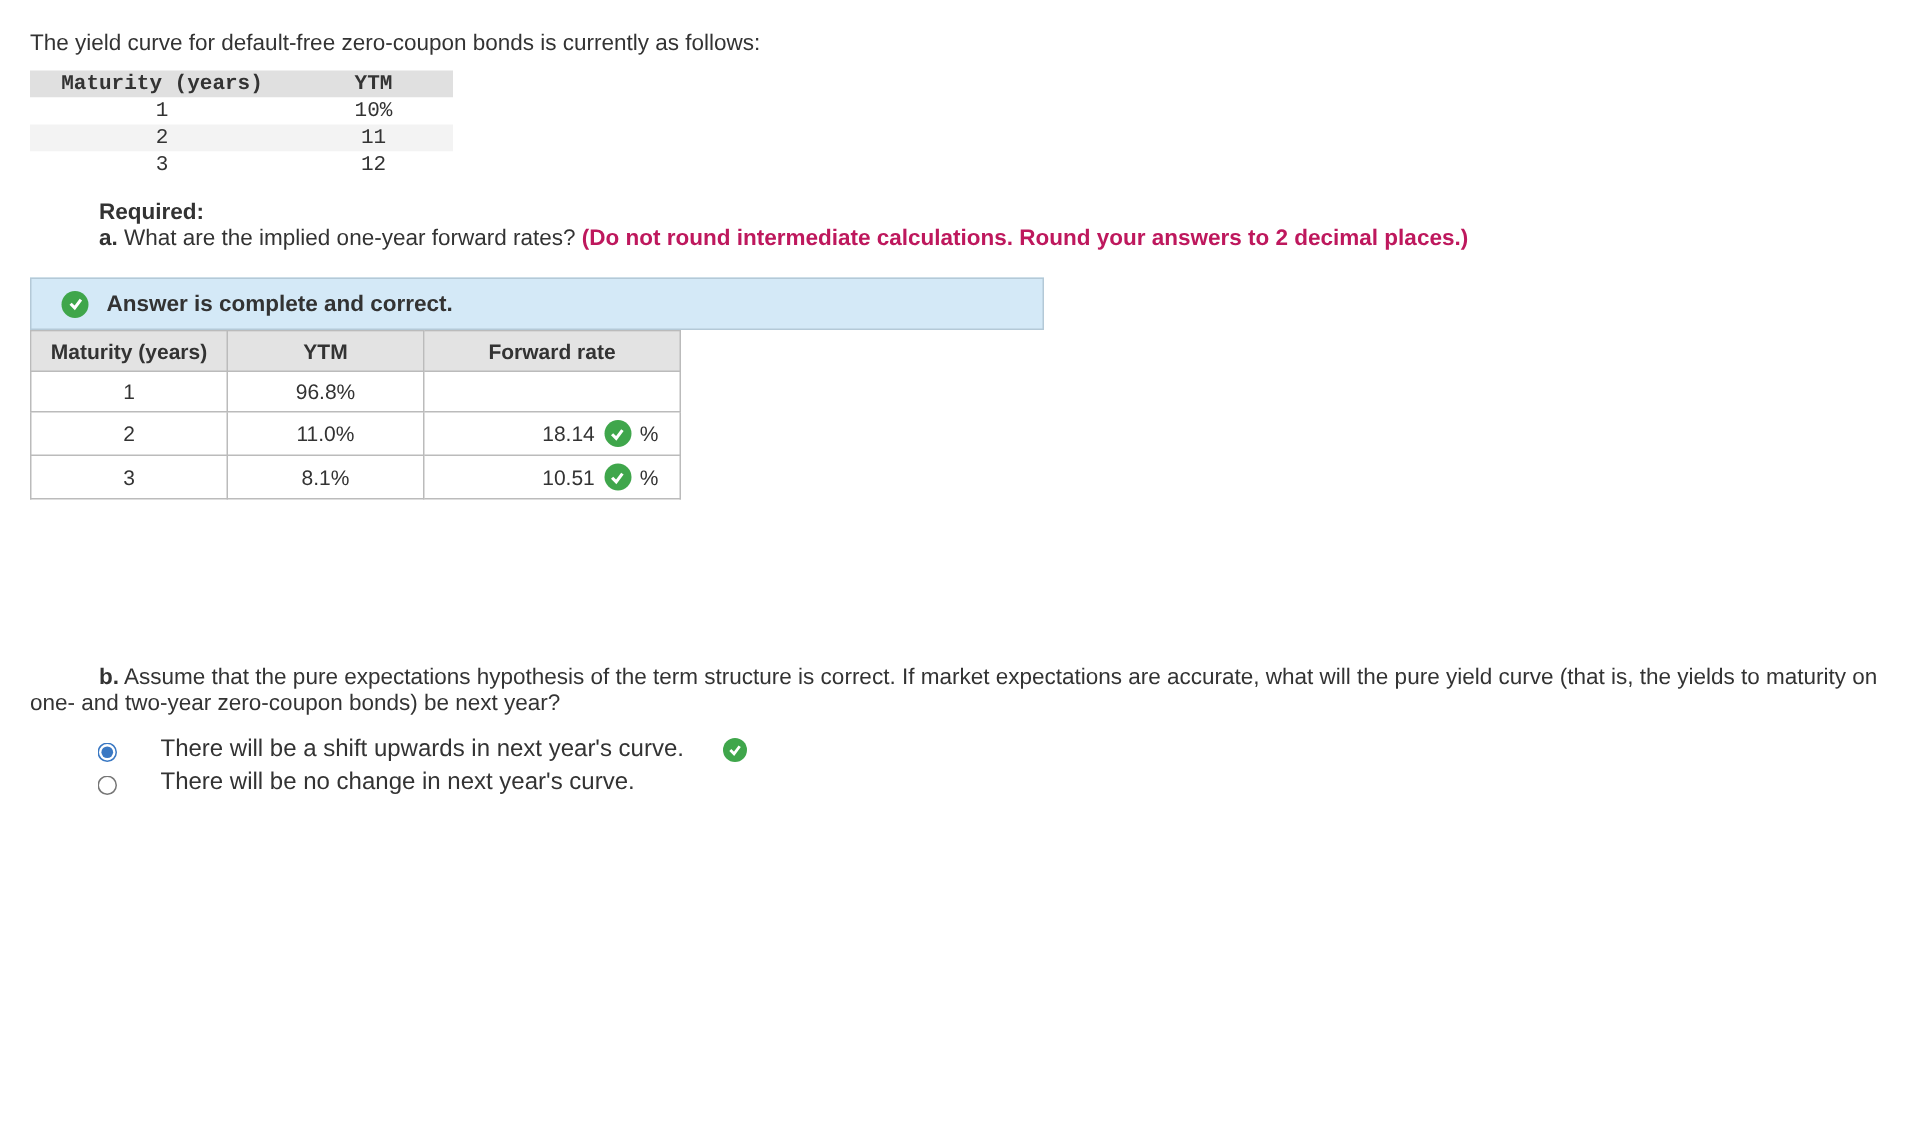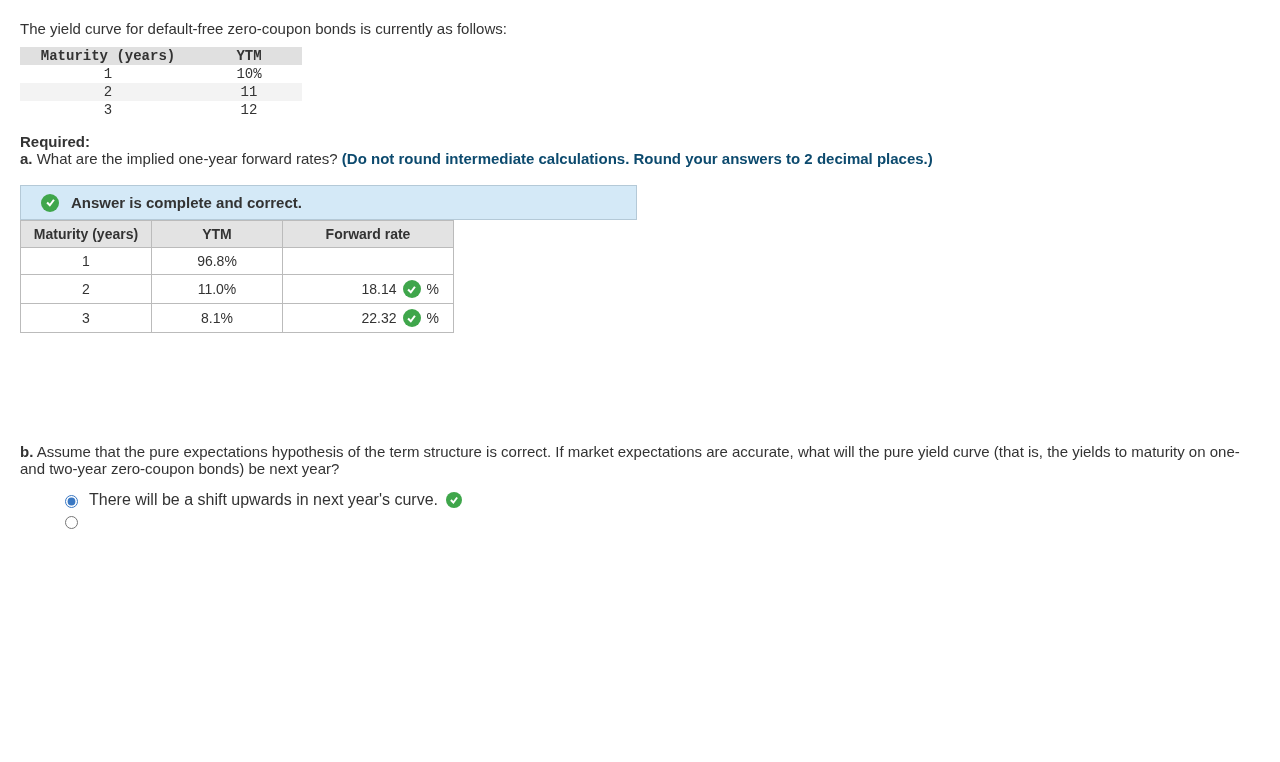--- a/index.html
+++ b/index.html
@@ -19,22 +19,22 @@
     margin: 8px 0 14px 0;
   }
   table.mono td, table.mono th {
     padding: 1px 8px;
     text-align: center;
   }
   table.mono tr.hdr td { background: #e0e0e0; font-weight: bold; }
   table.mono tr.odd td { background: #f3f3f3; }
   table.mono tr.even td { background: #fff; }
 
-  .req-label   { font-weight: bold; }
-  .red-text    { color: #0c4a6e; font-weight: bold; }
+  .req-label   { font-weight: bold; margin-left: 46px; }
+  .red-text    { color: #be185d; font-weight: bold; }
 
   .answer-banner {
     display: inline-flex;
     align-items: center;
     background: #d4e9f7;
     border: 1px solid #b4c9d7;
     padding: 8px 32px 8px 50px;
     font-weight: bold;
     margin: 18px 0 0 0;
     position: relative;
@@ -80,21 +80,21 @@
   .fwd-cell {
     display:flex; align-items:center; justify-content:flex-end; gap:6px;
     padding-right:4px;
   }
   .fwd-val { min-width:44px; text-align:right; }
 
   .section-b { margin-top: 110px; }
 
   .options  { margin: 14px 0 0 40px; }
   .opt-row  {
-    display:flex; align-items:center; gap:8px;
+    display:flex; align-items:center; gap:26px;
     font-size:16px; margin: 4px 0;
   }
   .opt-row input[type=radio] { accent-color:#3a78c3; }
   .inline-check {
     width:16px;height:16px;border-radius:50%;background:#3fa64b;
     display:inline-flex;align-items:center;justify-content:center;
   }
   .inline-check svg{width:10px;height:10px;stroke:#fff;stroke-width:3;fill:none;}
 </style>
 </head>
@@ -127,21 +127,21 @@
 </tbody>
   </table>
 
 
 <div class="req-label">Required:</div>
 <div>
   <span class="req-label">a.</span><span> What are the implied one-year forward rates? </span><span class="red-text">(Do not round intermediate calculations. Round your answers to 2 decimal places.)</span>
 </div>
 
 
-<div class="answer-banner" style="width:617px;box-sizing:border-box;">
+<div class="answer-banner" style="width:676px;box-sizing:border-box;">
   <span class="check-circle">
       <svg viewBox="0 0 16 16">
         <polyline points="3,8 7,12 13,4"></polyline>
       </svg>
     </span>
   <span>Answer is complete and correct.</span>
 </div>
 
 
 <table class="ans">
@@ -169,21 +169,21 @@
             </span>
         <span>%</span>
       </div>
     </td>
   </tr>
   <tr>
     <td>3</td>
     <td>8.1%</td>
     <td>
       <div class="fwd-cell">
-        <span class="fwd-val">22.32</span>
+        <span class="fwd-val">10.51</span>
         <span class="check-circle">
               <svg viewBox="0 0 16 16">
                 <polyline points="3,8 7,12 13,4"></polyline>
               </svg>
             </span>
         <span>%</span>
       </div>
     </td>
   </tr>
 </tbody>
@@ -199,17 +199,18 @@
     <input type="radio" name="b" checked="" style="">
     <span>There will be a shift upwards in next year's curve.</span>
     <span class="inline-check">
         <svg viewBox="0 0 16 16">
           <polyline points="3,8 7,12 13,4"></polyline>
         </svg>
       </span>
   </div>
   <div class="opt-row">
     <input type="radio" name="b" style="">
+    <span>There will be no change in next year's curve.</span>
   </div>
 </div>
 
 
 
 
 </body></html>

